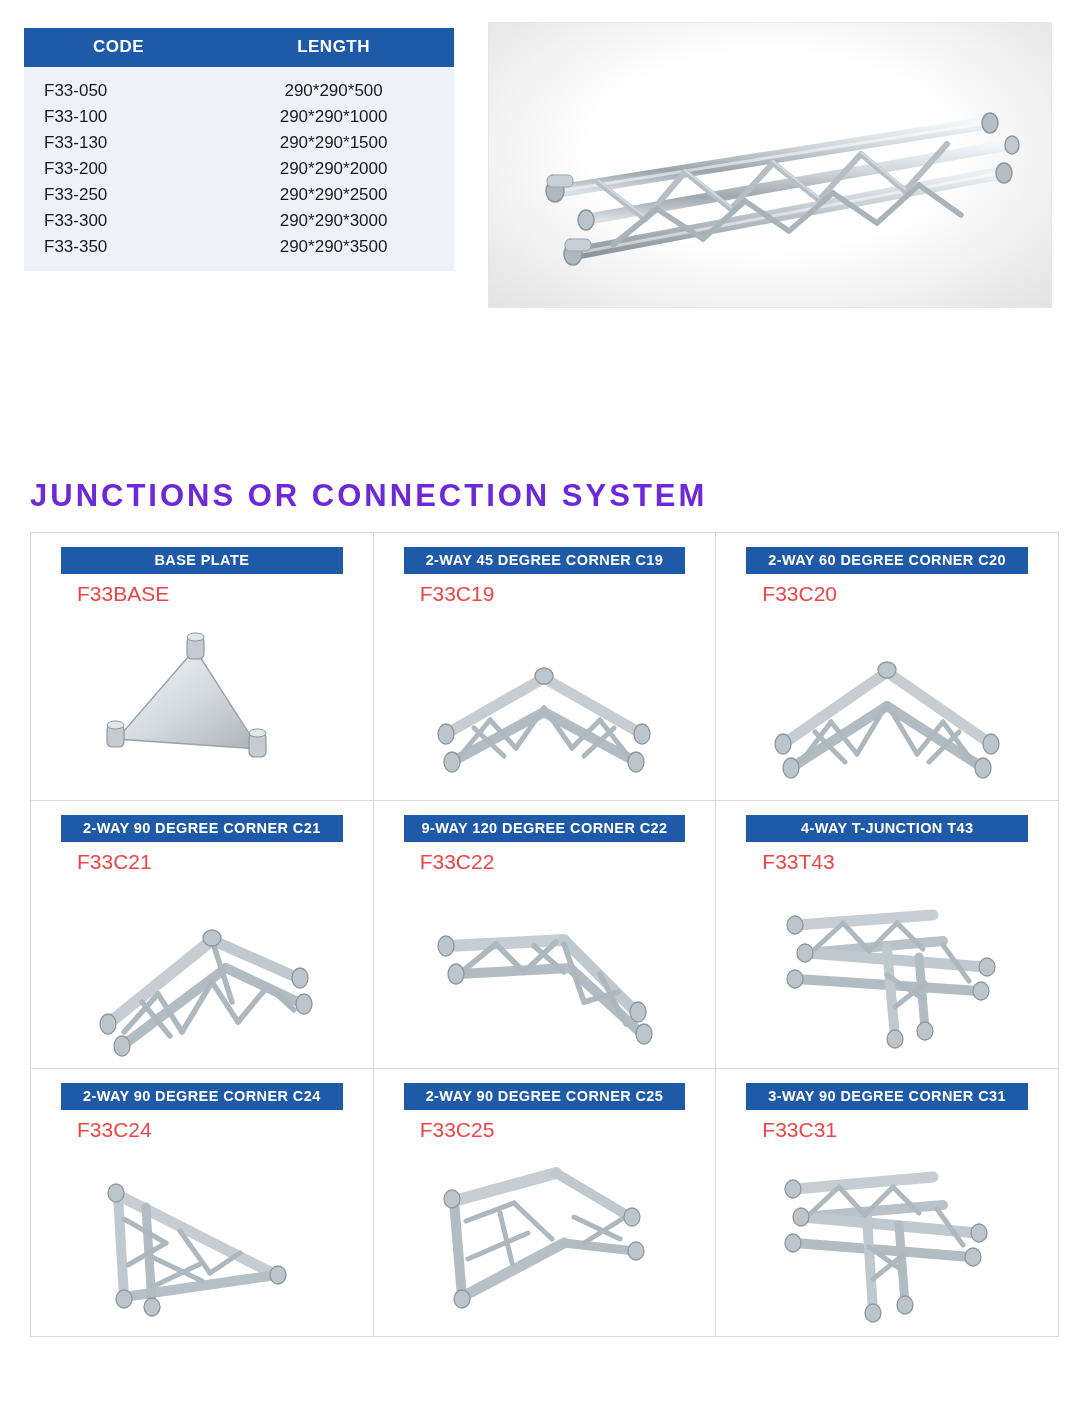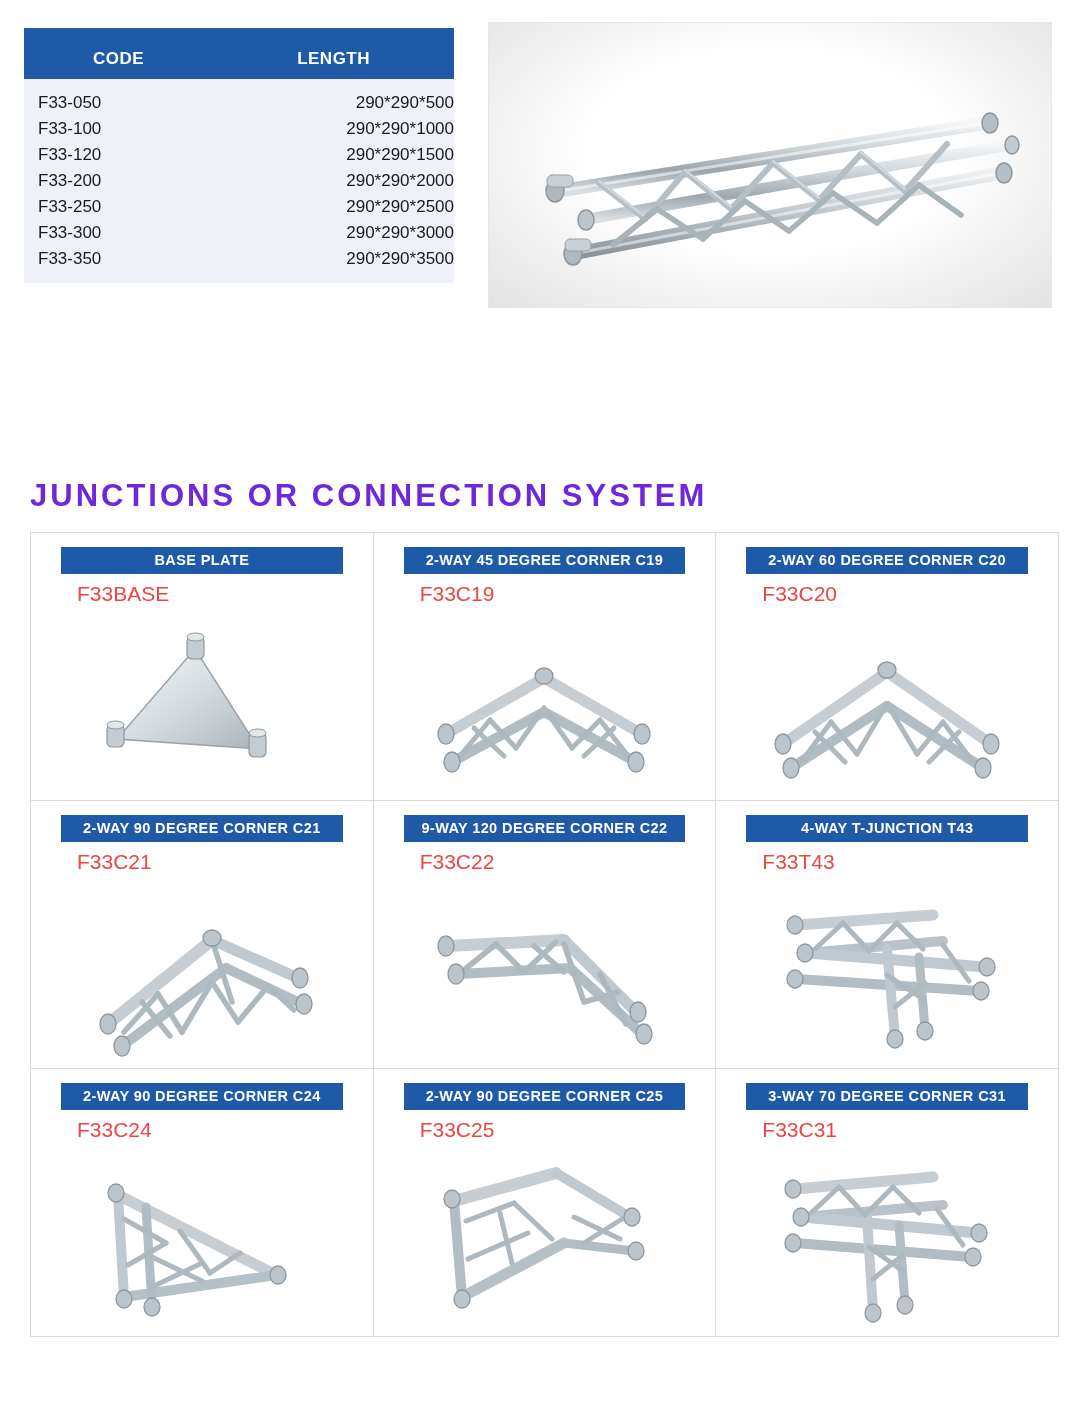--- a/index.html
+++ b/index.html
@@ -24,39 +24,39 @@
     width: 430px;
     border-collapse: collapse;
     background: #eef2f8;
   }
   .spec-table thead th {
     background: #1f5aa8;
     color: #ffffff;
     font-size: 17px;
     font-weight: bold;
     letter-spacing: 0.5px;
-    padding: 21px 0 10px 0;
+    padding: 9px 0 10px 0;
     text-align: center;
     margin-top: 22px;
   }
   .spec-table thead th.col-code { width: 44%; }
   .spec-table thead th.col-length { width: 56%; }
   .spec-table tbody td {
     font-size: 17px;
     color: #1a1a1a;
     padding: 3px 0;
     background: #eef2f8;
   }
   .spec-table tbody tr td.cell-code {
-    padding-left: 14px;
+    padding-left: 20px;
     text-align: left;
   }
   .spec-table tbody tr td.cell-length {
     padding-left: 0px;
-    text-align: right;
+    text-align: center;
   }
   .spec-table tbody tr:first-child td { padding-top: 14px; }
   .spec-table tbody tr:last-child td { padding-bottom: 14px; }
 
   
   .hero {
     position: absolute;
     left: 488px;
     top: 22px;
     width: 562px;
@@ -140,21 +140,21 @@
   <tbody>
     <tr>
       <td class="cell-code">F33-050</td>
       <td class="cell-length">290*290*500</td>
     </tr>
     <tr>
       <td class="cell-code">F33-100</td>
       <td class="cell-length">290*290*1000</td>
     </tr>
     <tr>
-      <td class="cell-code">F33-120</td>
+      <td class="cell-code">F33-130</td>
       <td class="cell-length">290*290*1500</td>
     </tr>
     <tr>
       <td class="cell-code">F33-200</td>
       <td class="cell-length">290*290*2000</td>
     </tr>
     <tr>
       <td class="cell-code">F33-250</td>
       <td class="cell-length">290*290*2500</td>
     </tr>
@@ -480,21 +480,21 @@
             <ellipse cx="58" cy="152" rx="8" ry="9"></ellipse>
             <ellipse cx="228" cy="70" rx="8" ry="9"></ellipse>
             <ellipse cx="232" cy="104" rx="8" ry="9"></ellipse>
           </g>
         </g>
       </svg>
     </div>
   </div>
 
   <div class="cell">
-    <div class="cell-title">3-WAY 70 DEGREE CORNER C31</div>
+    <div class="cell-title">3-WAY 90 DEGREE CORNER C31</div>
     <div class="cell-code">F33C31</div>
     <div class="cell-img">
       <svg width="280" height="180" viewBox="0 0 280 180">
         <g stroke-linecap="round">
           <line x1="48" y1="42" x2="186" y2="30" stroke="#c6ced4" stroke-width="11"></line>
           <line x1="56" y1="70" x2="196" y2="58" stroke="#b9c2c9" stroke-width="10"></line>
           <line x1="56" y1="70" x2="230" y2="86" stroke="#c0c9d0" stroke-width="11"></line>
           <line x1="48" y1="96" x2="224" y2="110" stroke="#b2bcc3" stroke-width="10"></line>
           <line x1="120" y1="70" x2="126" y2="164" stroke="#c0c9d0" stroke-width="10"></line>
           <line x1="152" y1="78" x2="158" y2="156" stroke="#b2bcc3" stroke-width="9"></line>

